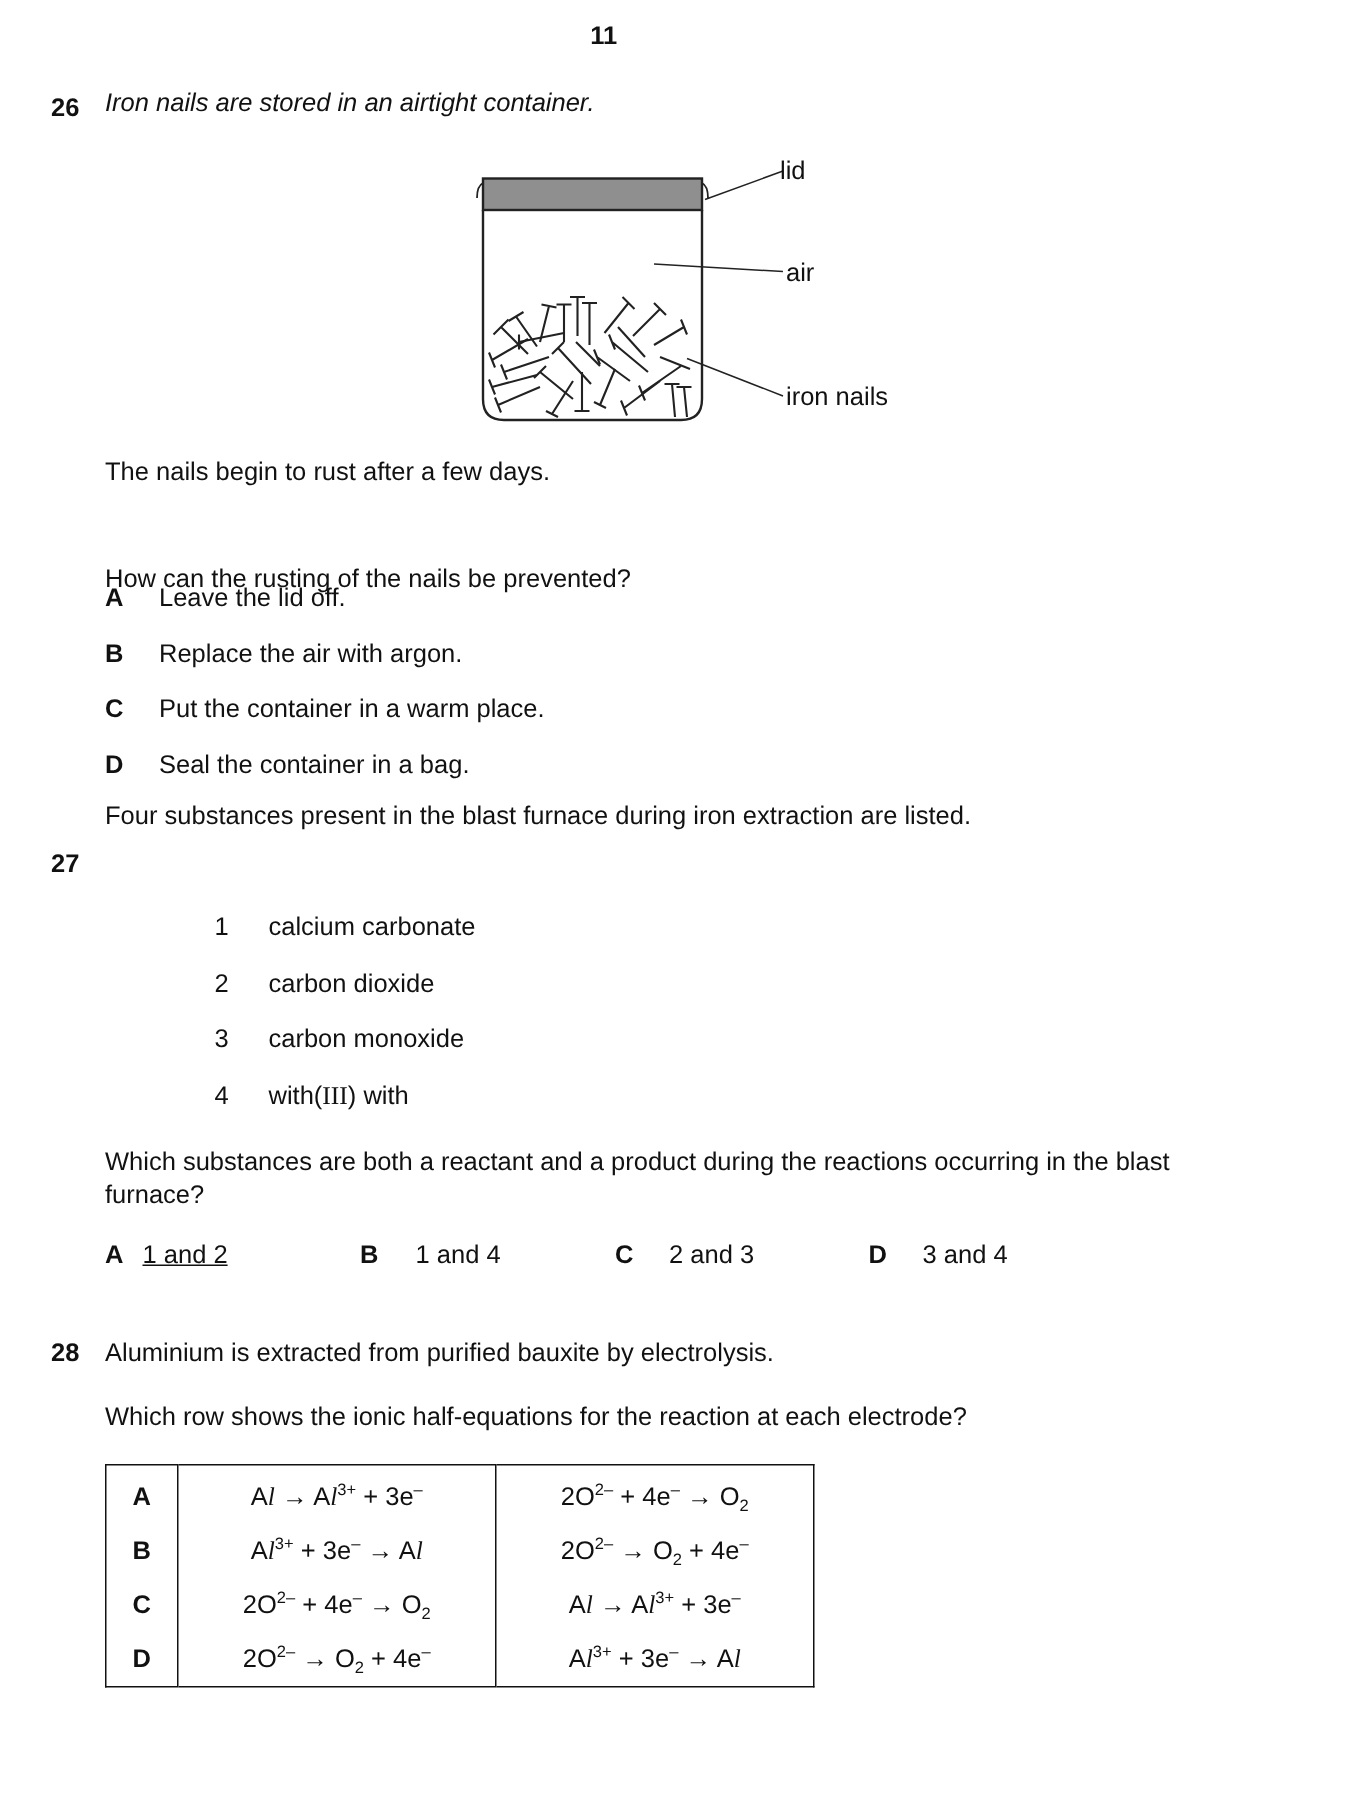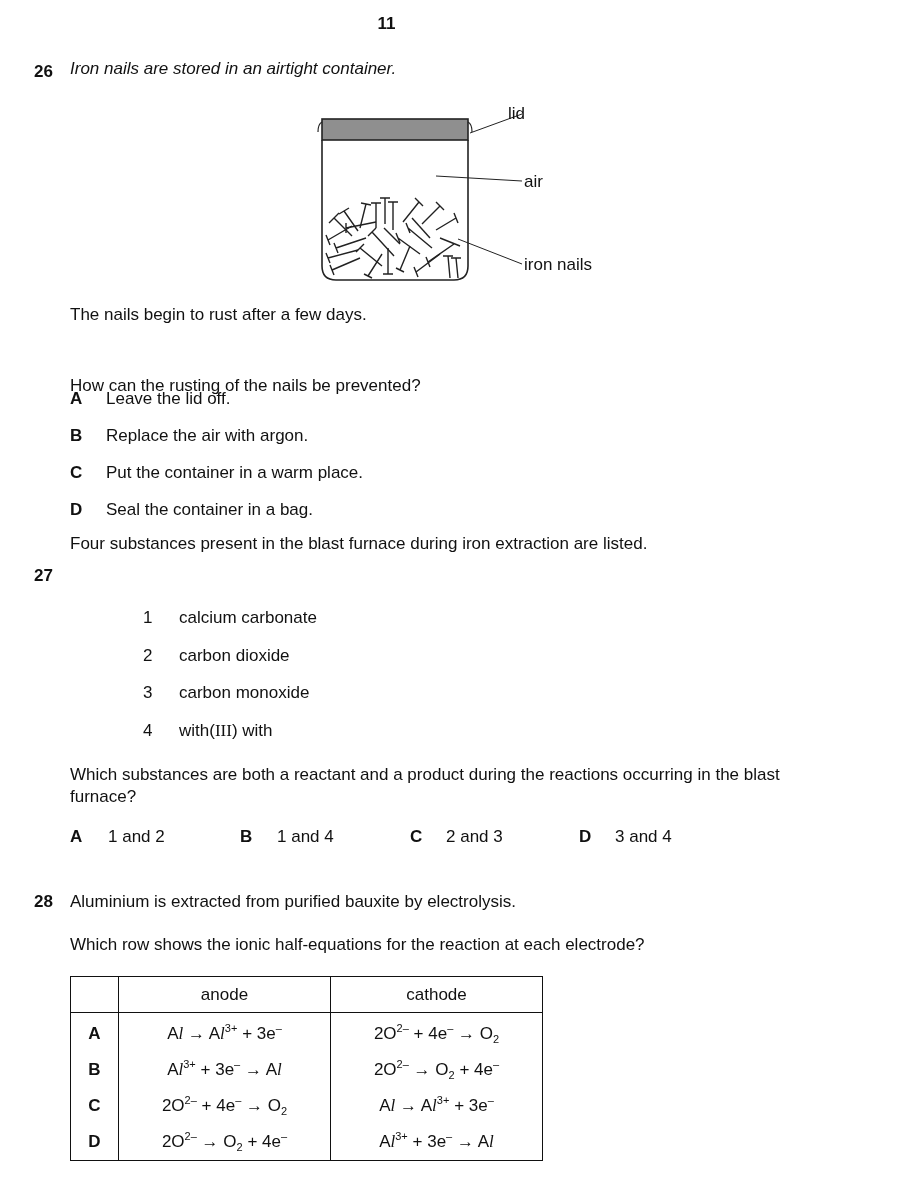--- a/index.html
+++ b/index.html
@@ -1,21 +1,21 @@
 <!DOCTYPE html>
 <html><head>
 <meta charset="utf-8">
 <style>
   html, body { margin: 0; padding: 0; background: #ffffff; }
   body {
     width: 906px; height: 1201px; position: relative; overflow: hidden;
     font-family: "Liberation Sans", sans-serif; color: #111; font-size: 17px;
   }
   .abs { position: absolute; white-space: nowrap; }
-  .page-num { left: 0; width: 773px; top: 14px; text-align: center; font-weight: bold; font-size: 17px; }
+  .page-num { left: 16px; width: 773px; top: 14px; text-align: center; font-weight: bold; font-size: 17px; }
   .qnum { font-weight: bold; left: 34px; }
   .qtext { left: 70px; }
   .opt-letter { font-weight: bold; }
   .serif { font-family: "Liberation Serif", serif; }
   .lbl { font-size: 17px; }
 
   table.eq {
     position: absolute; left: 70px; top: 976px; border-collapse: collapse;
     border: 1.5px solid #111; font-size: 17px;
   }
@@ -75,21 +75,21 @@
     <path d="M116 174 L140 156 M114 169 L118 179"></path>
     <path d="M128 164 L154 146 M126 159 L130 169"></path>
     <path d="M148 158 L150 180 M143 158 L153 158"></path>
     <path d="M156 160 L158 180 M151 160 L161 160"></path>
     <path d="M46 130 L76 124 M46 125 L46 135"></path>
     <path d="M112 120 L130 140"></path>
     <path d="M84 130 L100 146"></path>
     <path d="M140 140 L160 148"></path>
   </g>
 </svg>
-<div class="abs lbl" style="left:508px; top:104px;text-align:center;">lid</div>
+<div class="abs lbl" style="left:520px; top:104px;text-align:center;">lid</div>
 <div class="abs lbl" style="left:524px; top:172px;">air</div>
 <div class="abs lbl" style="left:524px; top:255px;">iron nails</div>
 
 <div class="abs qtext" style="top:305px;">The nails begin to rust after a few days.</div>
 <div class="abs qtext" style="top:348px;margin-top:28px;">How can the rusting of the nails be prevented?</div>
 
 <div>
   <div class="abs opt-letter" style="left:70px; top:389px;">A</div>
   <div class="abs" style="left:106px; top:389px;">Leave the lid off.</div>
   <div class="abs opt-letter" style="left:70px; top:426px;">B</div>
@@ -112,40 +112,35 @@
   <div class="abs" style="left:179px; top:683px;">carbon monoxide</div>
   <div class="abs" style="left:143px; top:721px;">4</div>
   <div class="abs" style="left:179px; top:721px;"><span>with(</span><span class="serif">III</span><span>) with</span></div>
 </div>
 
 <div class="abs qtext" style="top:765px;">Which substances are both a reactant and a product during the reactions occurring in the blast</div>
 <div class="abs qtext" style="top:787px;">furnace?</div>
 
 <div>
   <div class="abs opt-letter" style="left:70px; top:827px;">A</div>
-  <div class="abs" style="left:108px; top:827px;">1 and 2</div>
+  <div class="abs" style="left:95px; top:827px;text-decoration:underline;">1 and 2</div>
   <div class="abs opt-letter" style="left:240px; top:827px;">B</div>
   <div class="abs" style="left:277px; top:827px;">1 and 4</div>
   <div class="abs opt-letter" style="left:410px; top:827px;">C</div>
   <div class="abs" style="left:446px; top:827px;">2 and 3</div>
   <div class="abs opt-letter" style="left:579px; top:827px;">D</div>
   <div class="abs" style="left:615px; top:827px;">3 and 4</div>
 </div>
 
 <div class="abs qnum" style="top:892px;">28</div>
 <div class="abs qtext" style="top:892px;">Aluminium is extracted from purified bauxite by electrolysis.</div>
 <div class="abs qtext" style="top:935px;">Which row shows the ionic half-equations for the reaction at each electrode?</div>
 
 <table class="eq">
   <tbody>
-      <tr>
-    <th class="ltr" style="border-left:none;"></th>
-    <th class="anode">anode</th>
-    <th class="cathode">cathode</th>
-  </tr>
 
   <tr class="first">
     <td class="ltr" style="border-left:none;">A</td>
     <td class="anode">
       <span>A</span><span class="ital">l</span>
       <span>→</span>
       <span>A</span><span class="ital">l</span><sup>3+</sup>
       <span>+</span>
       <span>3e</span><sup>–</sup>
     </td>

